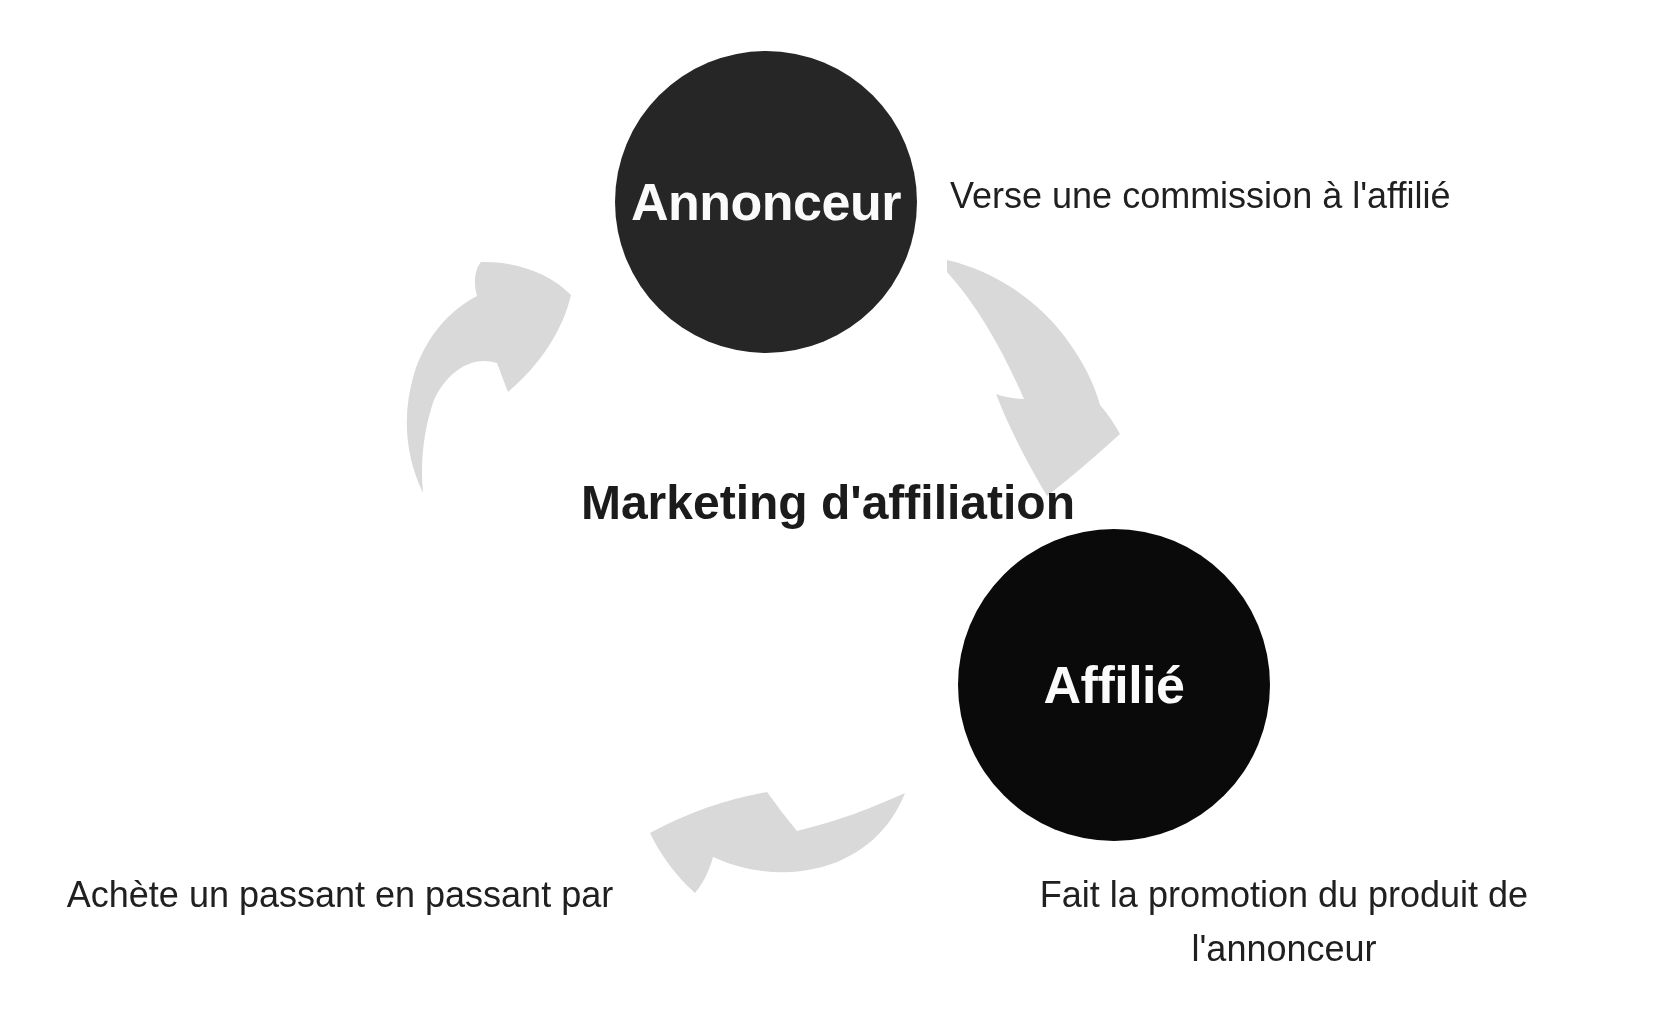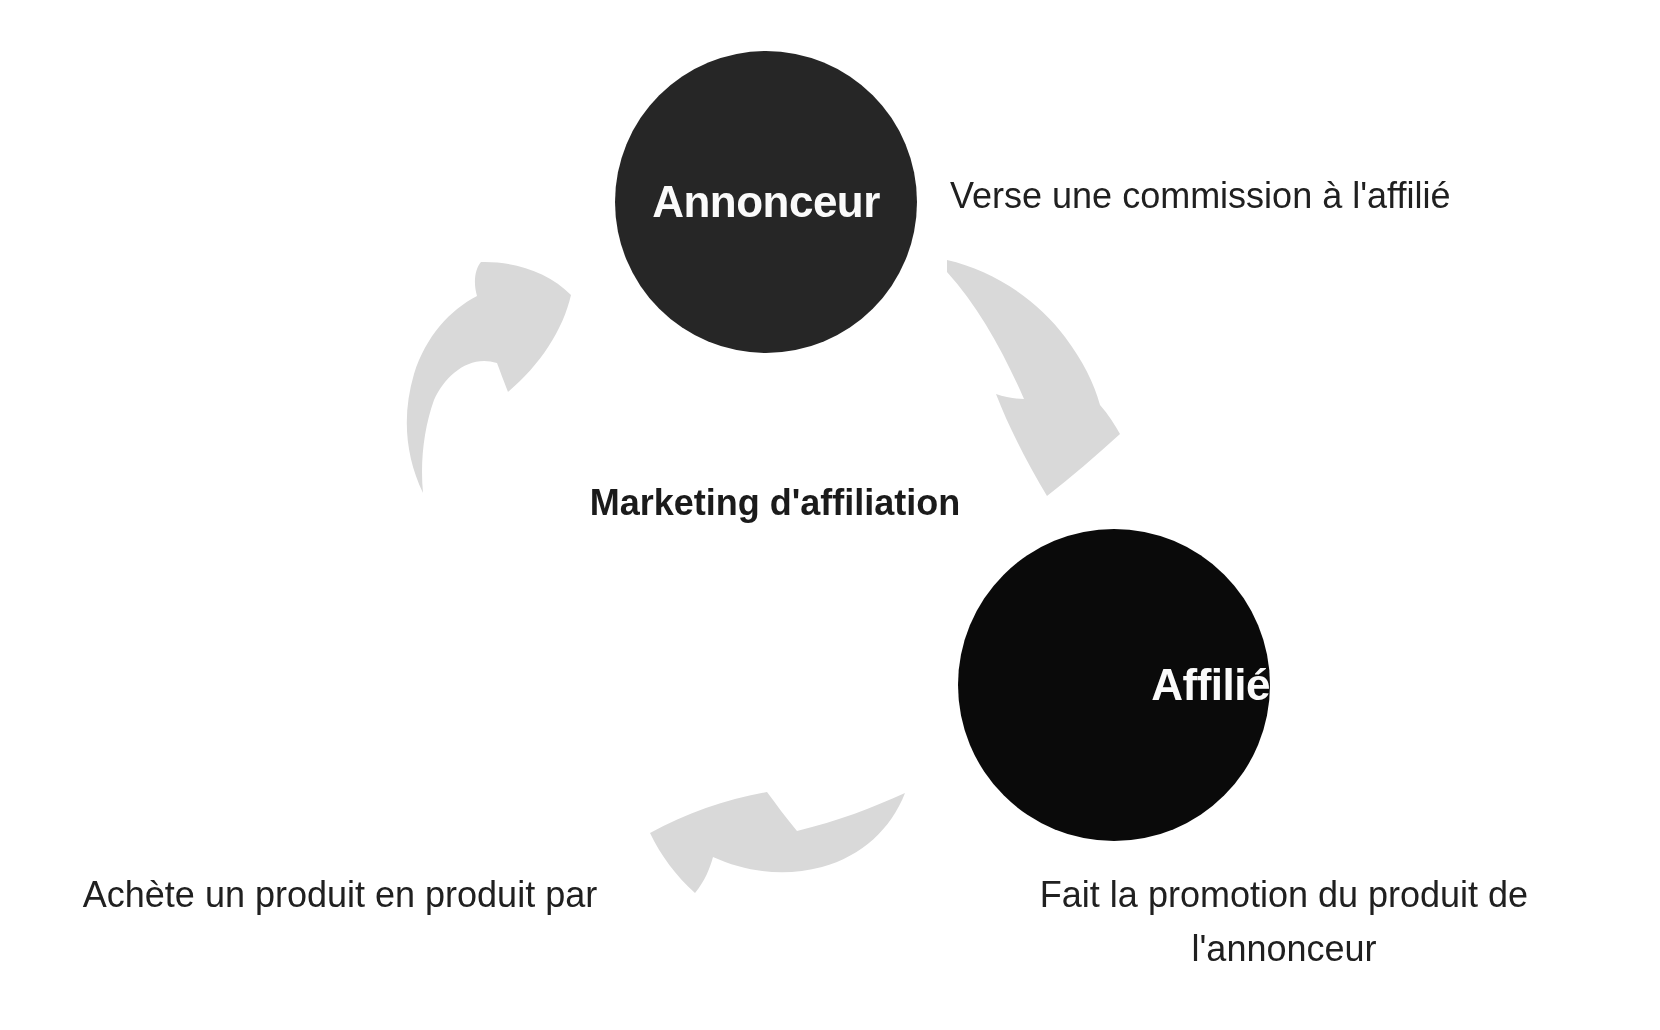--- a/index.html
+++ b/index.html
@@ -26,38 +26,38 @@
     width: 100%; height: 100%;
     display: block;
   }
   .arrow { fill: var(--arrow); }
   .circle {
     position: absolute;
     border-radius: 50%;
     display: flex; align-items: center; justify-content: center;
   }
   .circle-dark  { background: var(--circle-dark); }
-  .circle-black { background: var(--circle-black); justify-content: flex-end; }
+  .circle-black { background: var(--circle-black); }
   #circle-annonceur { left: 615px; top:  51px; width: 302px; height: 302px; }
   #circle-client    { left: 268px; top: 528px; width: 314px; height: 314px; }
   #circle-affilie   { left: 958px; top: 529px; width: 312px; height: 312px; }
   .circle-label {
     color: var(--label-text);
     font-weight: 700;
-    font-size: 44px;
+    font-size: 52px;
     line-height: 1;
     letter-spacing: -0.5px;
     white-space: nowrap;
   }
   .diagram-title {
     position: absolute;
     left: 475px; top: 481px; width: 600px;
-    text-align: center;
+    text-align: right;
     font-weight: 700;
-    font-size: 36px;
+    font-size: 48px;
     line-height: 44px;
     color: var(--heading-text);
   }
   .caption {
     position: absolute;
     font-weight: 300;
     font-size: 36px;
     line-height: 54px;
     color: var(--caption-text);
   }
@@ -126,16 +126,16 @@
   <div class="caption" id="caption-annonceur">
     <div>Verse une commission à l'affilié</div>
   </div>
 
   <div class="caption" id="caption-affilie">
     <div>Fait la promotion du produit de</div>
     <div>l'annonceur</div>
   </div>
 
   <div class="caption" id="caption-client">
-    <div>Achète un produit en produit par</div>
+    <div>Achète un passant en passant par</div>
   </div>
 
 </div>
 
 </body></html>

